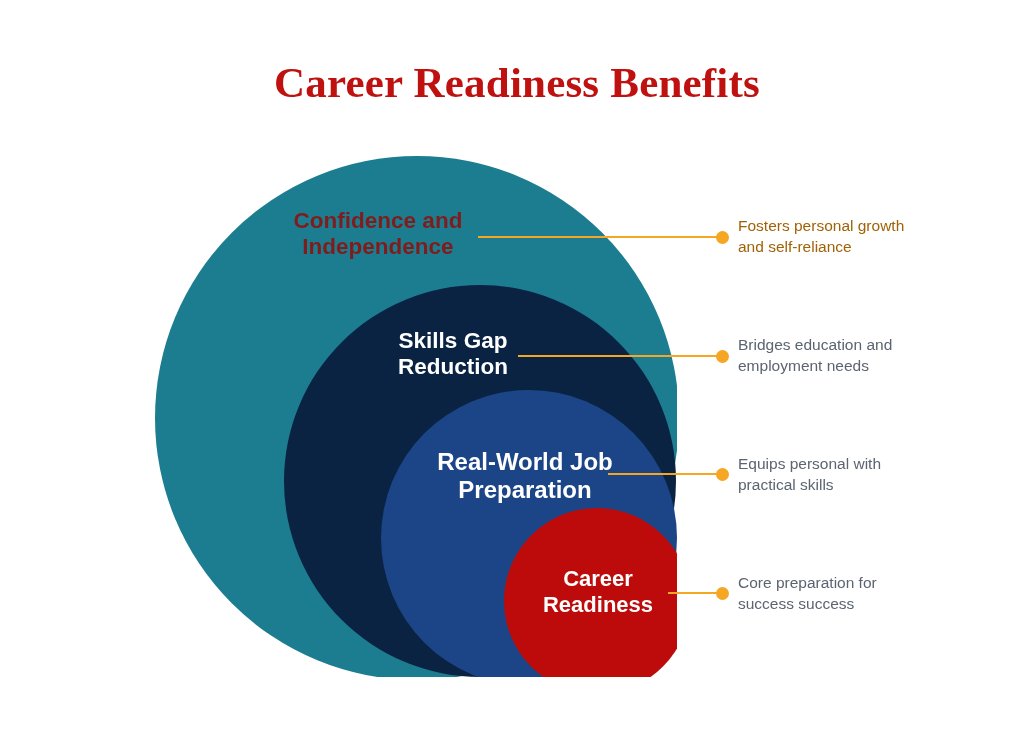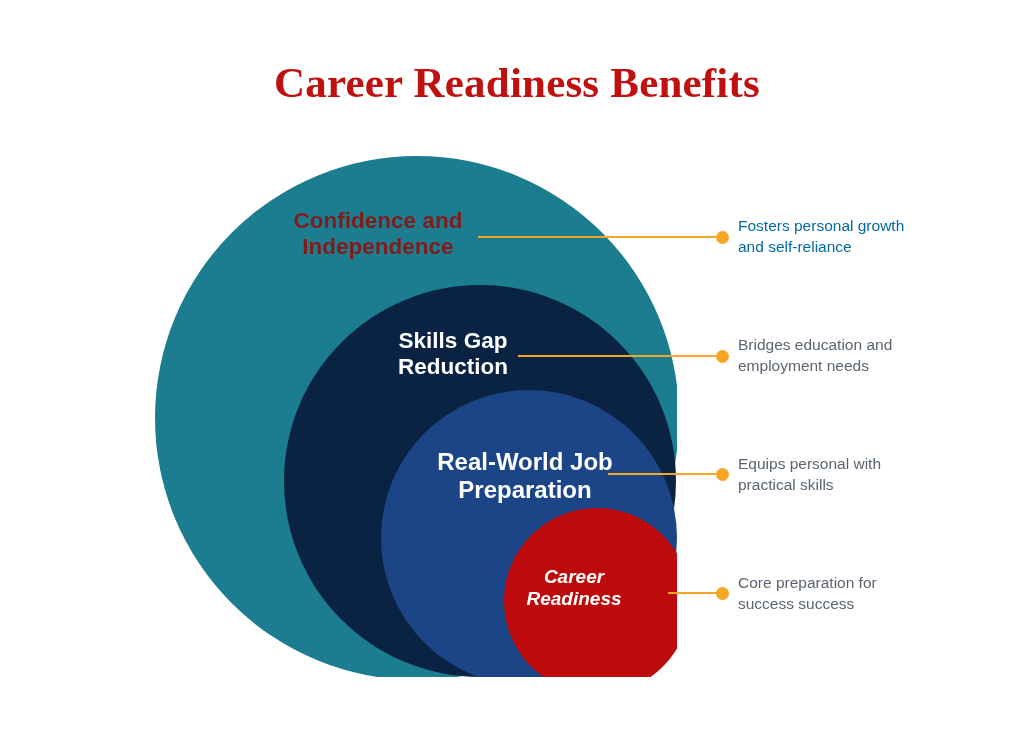--- a/index.html
+++ b/index.html
@@ -77,25 +77,24 @@
     width: 210px;
     font-size: 22.5px;
   }
   .ring-label.l-third {
     left: 414px;
     top: 448px;
     width: 222px;
     font-size: 24px;
   }
   .ring-label.l-inner {
-    left: 486px;
+    left: 510px;
     top: 566px;
     width: 176px;
-    font-size: 19px;
-    font-style: italic;
+    font-size: 22px;
   }
 
   
   .callout {
     position: absolute;
     left: 738px;
     width: 268px;
     color: #5b6470;
     font-family: "Liberation Sans", sans-serif;
     font-weight: 400;
@@ -158,21 +157,21 @@
 
   <div class="leader-line" id="line-1" style="left: 518px; top: 355px; width: 204px; background: rgb(245, 166, 35);"></div>
   <div class="leader-dot" id="dot-1" style="left: 716px; top: 350px; background: rgb(245, 166, 35);"></div>
 
   <div class="leader-line" id="line-2" style="left: 608px; top: 473px; width: 114px; background: rgb(245, 166, 35);"></div>
   <div class="leader-dot" id="dot-2" style="left: 716px; top: 468px; background: rgb(245, 166, 35);"></div>
 
   <div class="leader-line" id="line-3" style="left: 668px; top: 592px; width: 54px; background: rgb(245, 166, 35);"></div>
   <div class="leader-dot" id="dot-3" style="left: 716px; top: 587px; background: rgb(245, 166, 35);"></div>
 
-  <div class="callout c0" style="color: #0369a1;">Fosters personal growth
+  <div class="callout c0" style="color: #a16207;">Fosters personal growth
 and self-reliance</div>
   <div class="callout c1" style="color: rgb(91, 100, 112);">Bridges education and
 employment needs</div>
   <div class="callout c2" style="color: rgb(91, 100, 112);">Equips personal with
 practical skills</div>
   <div class="callout c3" style="color: rgb(91, 100, 112);">Core preparation for
 success success</div>
 
 </div>
 

